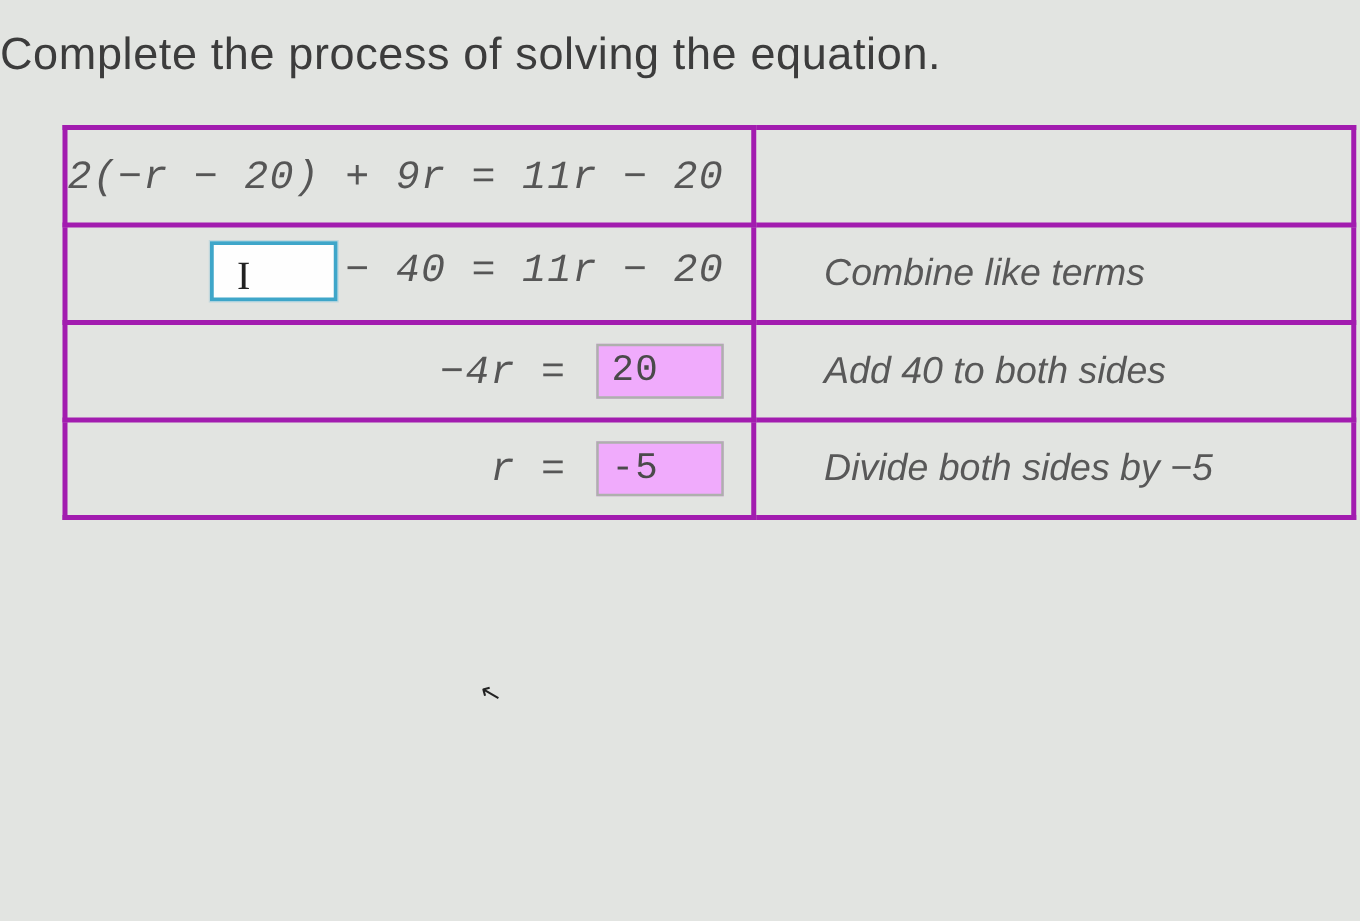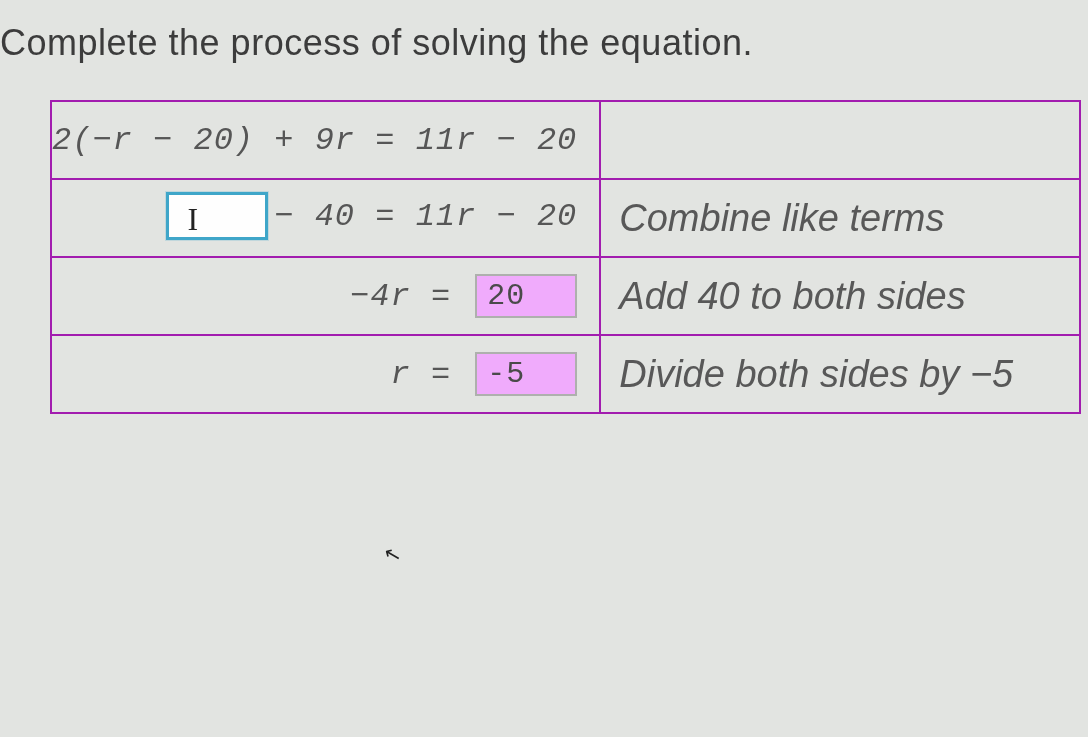--- a/index.html
+++ b/index.html
@@ -31,21 +31,21 @@
     margin: 0 0 36px 0;
     letter-spacing: 0.5px;
   }
   .tablewrap {
     margin-left: 50px;
   }
   table.grid {
     border-collapse: collapse;
   }
   table.grid td {
-    border: 2px solid #a21caf;
+    border: 4px solid #a21caf;
     vertical-align: middle;
     height: 78px;
   }
   td.eqcell {
     width: 524px;
     padding: 0 22px 0 0;
     text-align: right;
   }
   td.desccell {
     width: 480px;
@@ -57,23 +57,24 @@
     font-size: 32px;
     color: #565656;
     font-style: italic;
     white-space: nowrap;
     letter-spacing: 1px;
     display: inline-flex;
     align-items: center;
   }
   .eq .op { font-style: normal; }
   .desc {
-    font-size: 38px;
+    font-size: 30px;
     font-style: italic;
     color: #585858;
+    margin-left: 36px;
   }
   .fill-input {
     display: inline-block;
     width: 102px;
     height: 48px;
     border: 3px solid #3fa6c9;
     background: #fefefe;
     box-shadow: 0 0 0 1px rgba(63,166,201,0.2);
     margin: 0 6px;
     vertical-align: middle;

